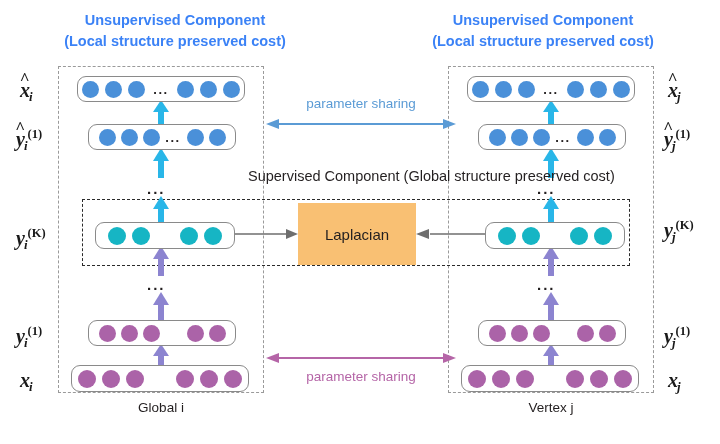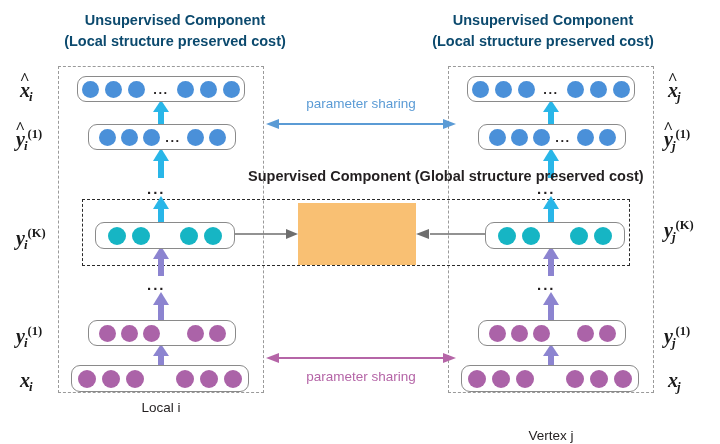--- a/index.html
+++ b/index.html
@@ -15,31 +15,31 @@
     font-family: "Liberation Sans", sans-serif;
     overflow: hidden;
   }
 
   
   .comp-title {
     position: absolute;
     text-align: center;
     font-weight: bold;
     font-size: 14.5px;
-    color: #0c4a6e;
+    color: #3b82f6;
     line-height: 1.45;
     white-space: nowrap;
   }
   .comp-title .l1 { display: block; }
   .comp-title .l2 { display: block; }
 
   .sup-title {
     position: absolute;
     text-align: right;
-    font-weight: bold;
+    font-weight: normal;
     font-size: 14.5px;
     color: #231f20;
     line-height: 1.45;
     white-space: nowrap;
     z-index: 6;
   }
 
   
   .vbox {
     position: absolute;
@@ -197,22 +197,22 @@
   <div class="sup-title" style="left:248px; top:166px; width:230px;">
     <span class="l1">Supervised Component</span>
     <span class="l2">(Global structure preserved cost)</span>
   </div>
 
   <div class="vbox" style="left:58px; top:66px; width:206px; height:327px;"></div>
   <div class="vbox" style="left:448px; top:66px; width:206px; height:327px;"></div>
 
   <div class="supbox" style="left:82px; top:199px; width:548px; height:67px;"></div>
 
-  <div class="vertex-caption" style="left:58px; top:400px; width:206px;">Local i</div>
-  <div class="vertex-caption" style="left:448px; top:400px; width:206px;margin-top:28px;">Vertex j</div>
+  <div class="vertex-caption" style="left:58px; top:400px; width:206px;">Global i</div>
+  <div class="vertex-caption" style="left:448px; top:400px; width:206px;">Vertex j</div>
 
   <div class="layer" style="left:77px; top:76px; width:168px; height:26px;">
     <div class="nodes-grp">
       <span class="node" style="width:17px;height:17px;background:#4a90d9;margin:0 3px;"></span>
       <span class="node" style="width:17px;height:17px;background:#4a90d9;margin:0 3px;"></span>
       <span class="node" style="width:17px;height:17px;background:#4a90d9;margin:0 3px;"></span>
       <span class="dots-inline" style="width:26px;">...</span>
       <span class="node" style="width:17px;height:17px;background:#4a90d9;margin:0 3px;"></span>
       <span class="node" style="width:17px;height:17px;background:#4a90d9;margin:0 3px;"></span>
       <span class="node" style="width:17px;height:17px;background:#4a90d9;margin:0 3px;"></span>
@@ -371,20 +371,21 @@
   <svg class="arrow-svg" style="left:540px; top:292px;" width="22" height="28" viewBox="0 0 22 28">
     <path d="M11 28 L11 12" stroke="#8c84d0" stroke-width="6" fill="none"></path>
     <path d="M11 0 L19 13 L3 13 Z" fill="#8c84d0"></path>
   </svg>
   <svg class="arrow-svg" style="left:540px; top:344px;" width="22" height="24" viewBox="0 0 22 24">
     <path d="M11 24 L11 11" stroke="#8c84d0" stroke-width="6" fill="none"></path>
     <path d="M11 0 L19 12 L3 12 Z" fill="#8c84d0"></path>
   </svg>
 
   <div class="lap-box" style="left:298px; top:203px; width:118px; height:62px;">
+    <span>Laplacian</span>
   </div>
 
   <svg class="arrow-svg" style="left:235px; top:227px;" width="64" height="14" viewBox="0 0 64 14">
     <path d="M0 7 L54 7" stroke="#6e6e6e" stroke-width="1.6" fill="none"></path>
     <path d="M63 7 L51 2 L51 12 Z" fill="#6e6e6e"></path>
   </svg>
   <svg class="arrow-svg" style="left:416px; top:227px;" width="69" height="14" viewBox="0 0 69 14">
     <path d="M69 7 L14 7" stroke="#6e6e6e" stroke-width="1.6" fill="none"></path>
     <path d="M0 7 L13 2 L13 12 Z" fill="#6e6e6e"></path>
   </svg>

